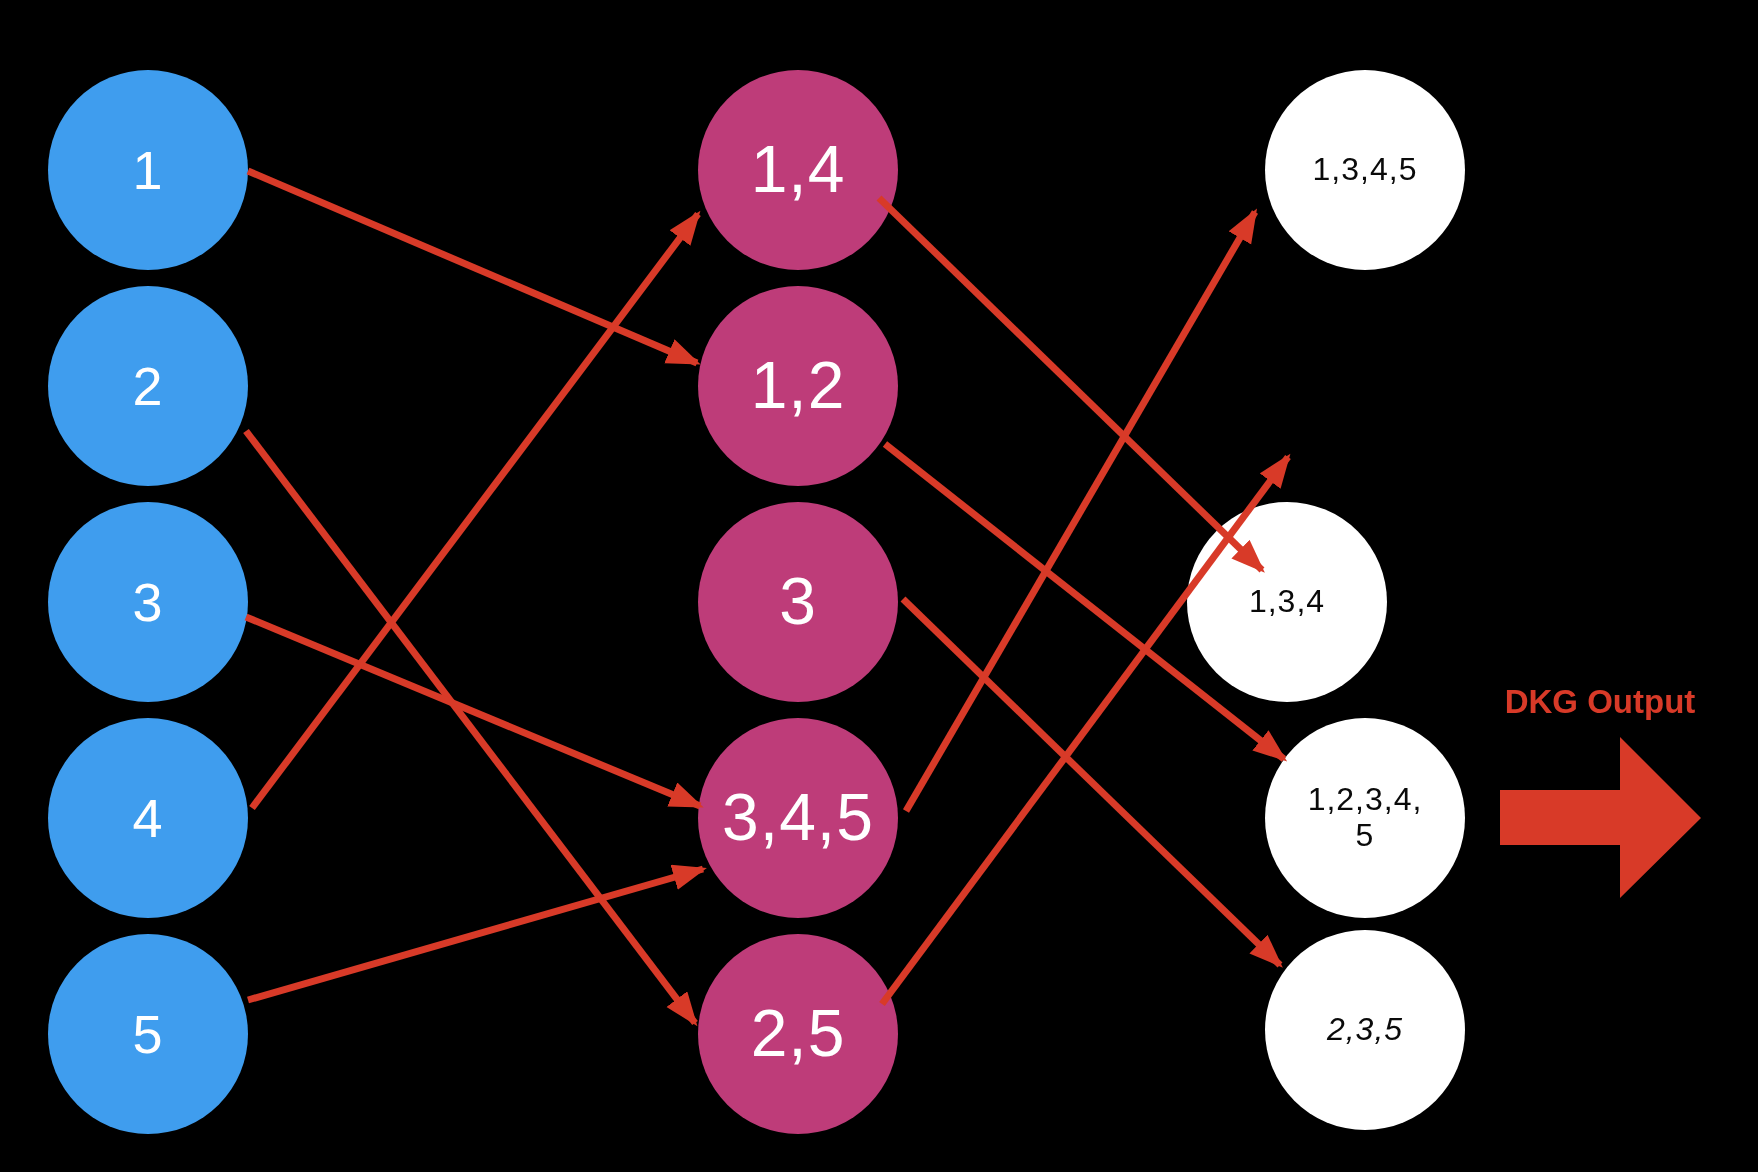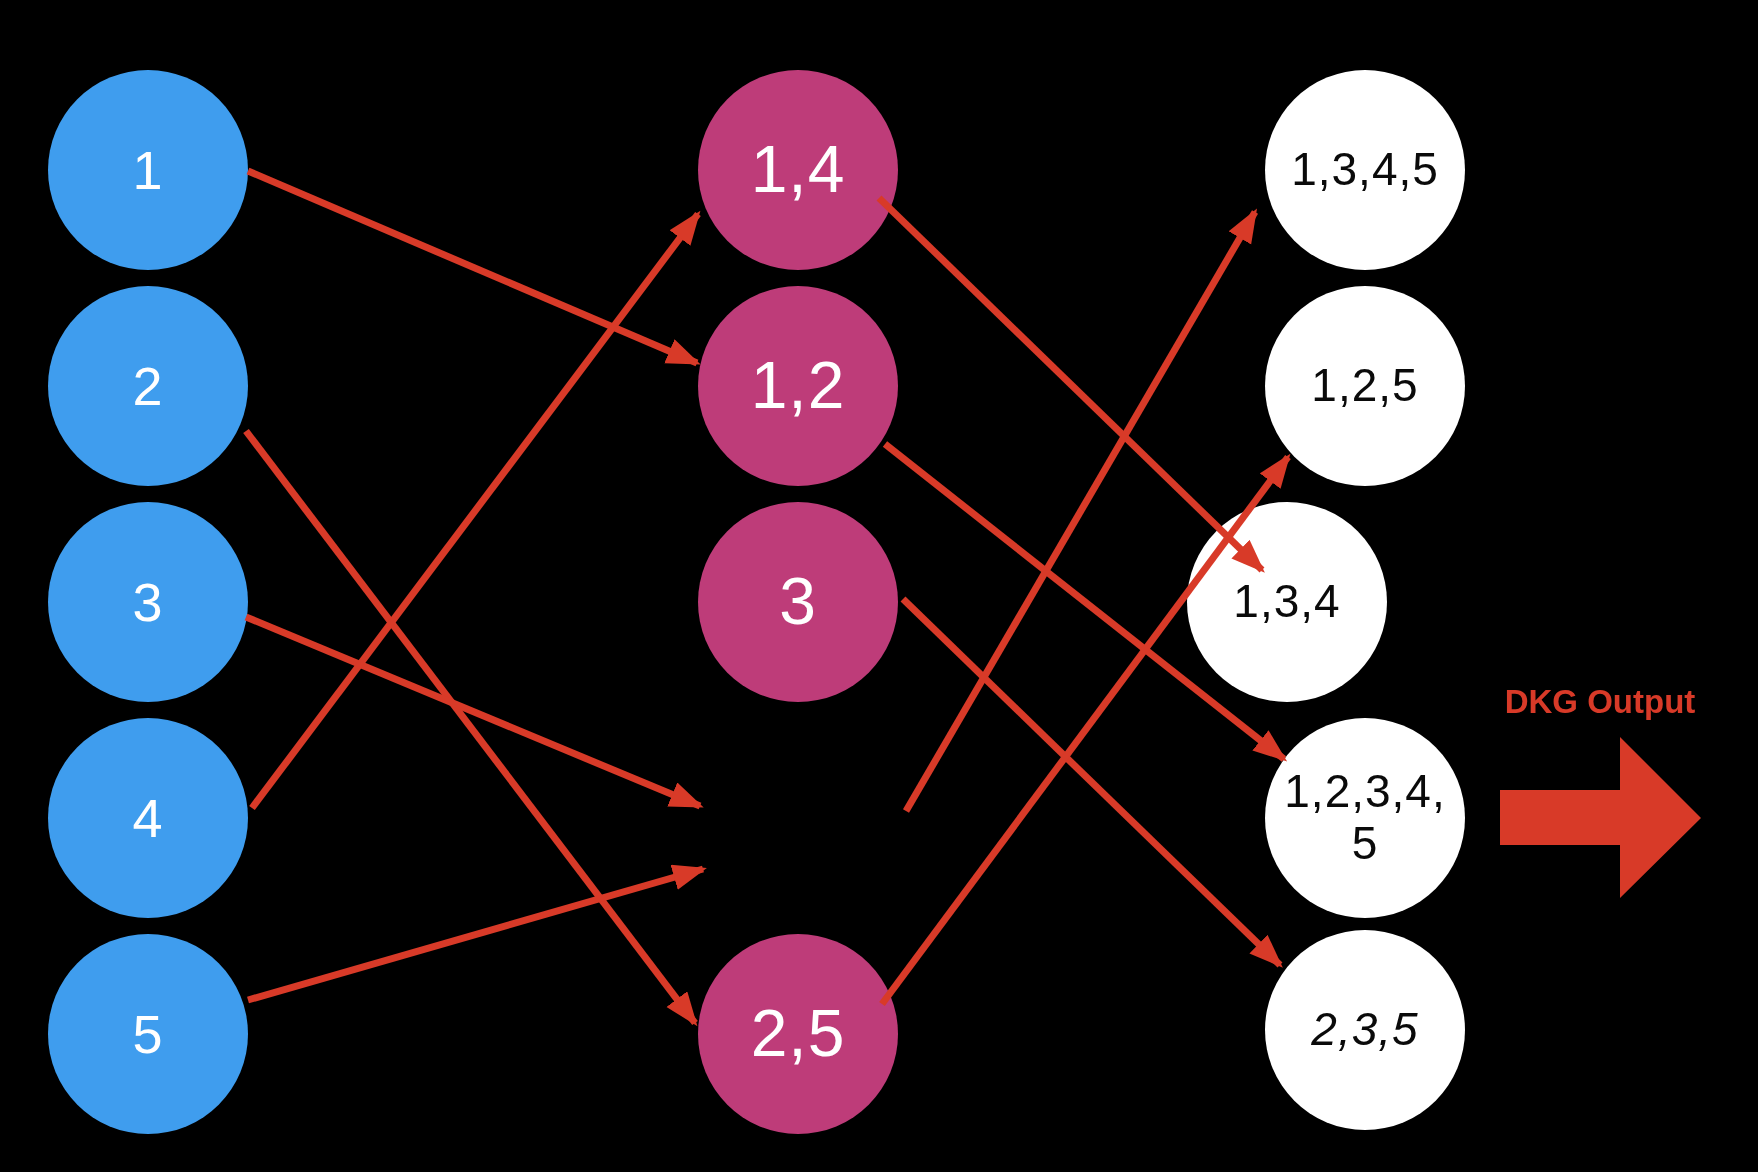--- a/index.html
+++ b/index.html
@@ -27,21 +27,21 @@
     width: 200px;
     height: 200px;
     border-radius: 50%;
     display: flex;
     align-items: center;
     justify-content: center;
     transform: translate(-50%, -50%);
   }
   .node.input  { background: var(--input-fill, #3F9DEE);  color: var(--input-text, #fff);  font-size: 54px; }
   .node.process{ background: var(--process-fill, #BE3C79); color: var(--process-text, #fff); font-size: 66px; }
-  .node.output { background: var(--output-fill, #fff);    color: var(--output-text, #000); font-size: 46px; }
+  .node.output { background: var(--output-fill, #fff);    color: var(--output-text, #000); font-size: 32px; }
   .node-label {
     white-space: pre-line;
     text-align: center;
     line-height: 1.12;
     letter-spacing: 1px;
   }
   #dkg-label {
     position: absolute;
     left: 1600px;
     top: 683px;
@@ -76,28 +76,28 @@
       </div>
       <div class="node process" style="left: 798px; top: 170px; width: 200px; height: 200px;">
         <span class="node-label">1,4</span>
       </div>
       <div class="node process" style="left: 798px; top: 386px; width: 200px; height: 200px;">
         <span class="node-label">1,2</span>
       </div>
       <div class="node process" style="left: 798px; top: 602px; width: 200px; height: 200px;">
         <span class="node-label">3</span>
       </div>
+      <div class="node process" style="left: 798px; top: 818px; width: 200px; height: 200px;">
+        <span class="node-label">3,4,5</span>
+      </div>
       <div class="node process" style="left: 798px; top: 1034px; width: 200px; height: 200px;">
         <span class="node-label">2,5</span>
       </div>
       <div class="node output" style="left: 1365px; top: 170px; width: 200px; height: 200px;">
         <span class="node-label">1,3,4,5</span>
-      </div>
-      <div class="node output" style="left: 1365px; top: 386px; width: 200px; height: 200px;">
-        <span class="node-label">1,2,5</span>
       </div>
       <div class="node output" style="left: 1287px; top: 602px; width: 200px; height: 200px;">
         <span class="node-label">1,3,4</span>
       </div>
       <div class="node output" style="left: 1365px; top: 818px; width: 200px; height: 200px;">
         <span class="node-label">1,2,3,4,
 5</span>
       </div>
       <div class="node output" style="left: 1365px; top: 1030px; width: 200px; height: 200px; font-style: italic;">
         <span class="node-label">2,3,5</span>

